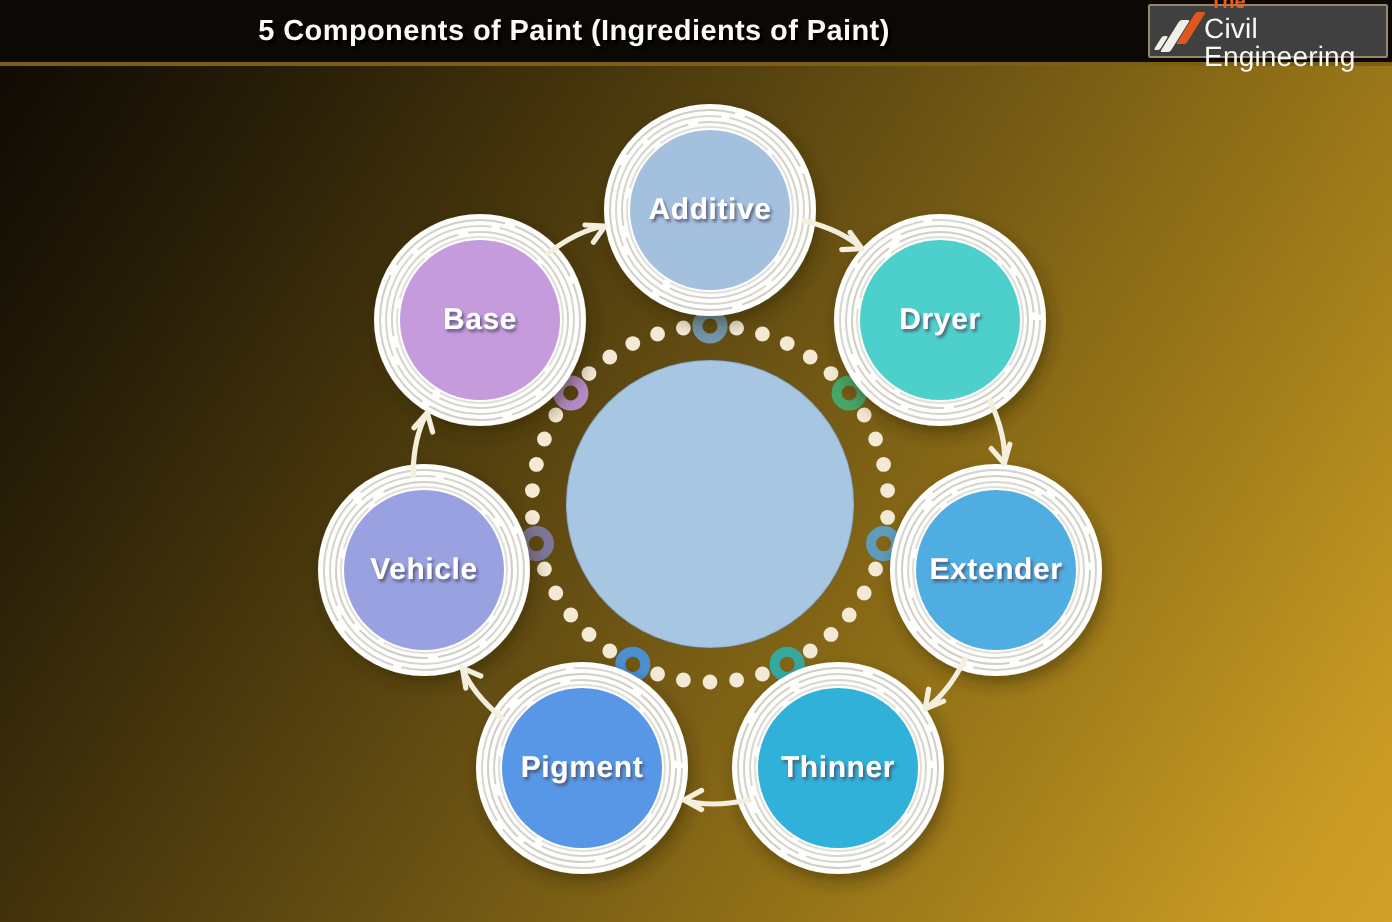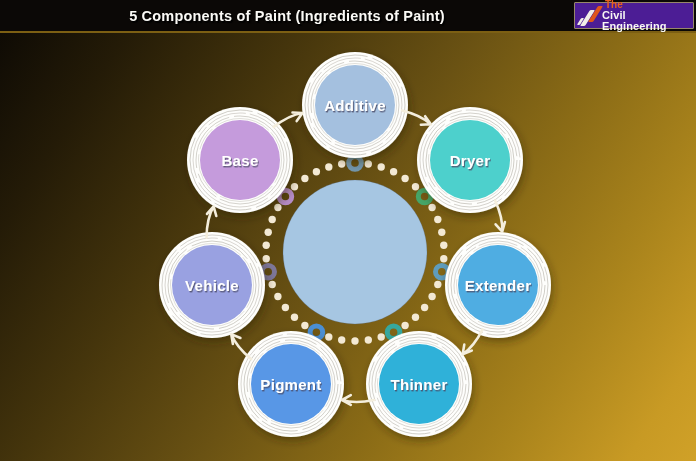--- a/index.html
+++ b/index.html
@@ -15,31 +15,31 @@
     background:#0b0806;border-bottom:2px solid #7c5f13;
     display:flex;align-items:center;
   }
   .title-wrap{flex:1;display:flex;justify-content:center;align-items:center;height:100%;}
   .title{
     color:#fbfaf6;font-weight:bold;font-size:14.5px;letter-spacing:.2px;
     text-shadow:1.5px 1.5px 1px rgba(0,0,0,.95);white-space:nowrap;
   }
   .logo{
     width:110px;height:25px;margin:2px 2px 2px 0;flex:0 0 auto;
-    background:#4c1d95;border:1px solid #97876a;border-radius:1px;
+    background:#404040;border:1px solid #97876a;border-radius:1px;
     display:flex;align-items:center;padding:0 4px;gap:4px;box-sizing:content-box;
   }
   .slashes{display:flex;align-items:flex-end;height:20px;}
   .s{display:inline-block;transform:skewX(-32deg);border-radius:1px;}
   .s1{width:3px;height:7px;background:#f2efe8;margin-right:3px;margin-bottom:1px;}
   .s2{width:5px;height:16px;background:#f2efe8;margin-right:3px;}
   .s3{width:5px;height:16px;background:#e0561c;margin-bottom:4px;}
   .logo-text{display:flex;flex-direction:column;line-height:1;}
   .lt-top{color:#e8601e;font-weight:bold;font-size:10px;margin-left:3px;}
-  .lt-bottom{color:#f8f8f4;font-weight:bold;font-size:11px;letter-spacing:.1px;}
+  .lt-bottom{color:#f8f8f4;font-weight:normal;font-size:14px;letter-spacing:.1px;}
   
   svg.diagram{position:absolute;inset:0;z-index:1;}
   .ring{fill:#fefefc;}
   .sk{fill:none;stroke:#aaa59b;stroke-width:1;opacity:.55;}
   .sk1{stroke-dasharray:62 5 38 4 71 6;}
   .sk2{stroke-dasharray:40 4 80 5 55 3;opacity:.45;}
   .sk3{stroke-dasharray:90 4 30 6 66 5;opacity:.5;}
   .sk4{stroke-dasharray:24 4 58 3 47 5;opacity:.35;}
   .nlabel{
     font-family:"Liberation Sans",sans-serif;font-weight:bold;font-size:15px;

